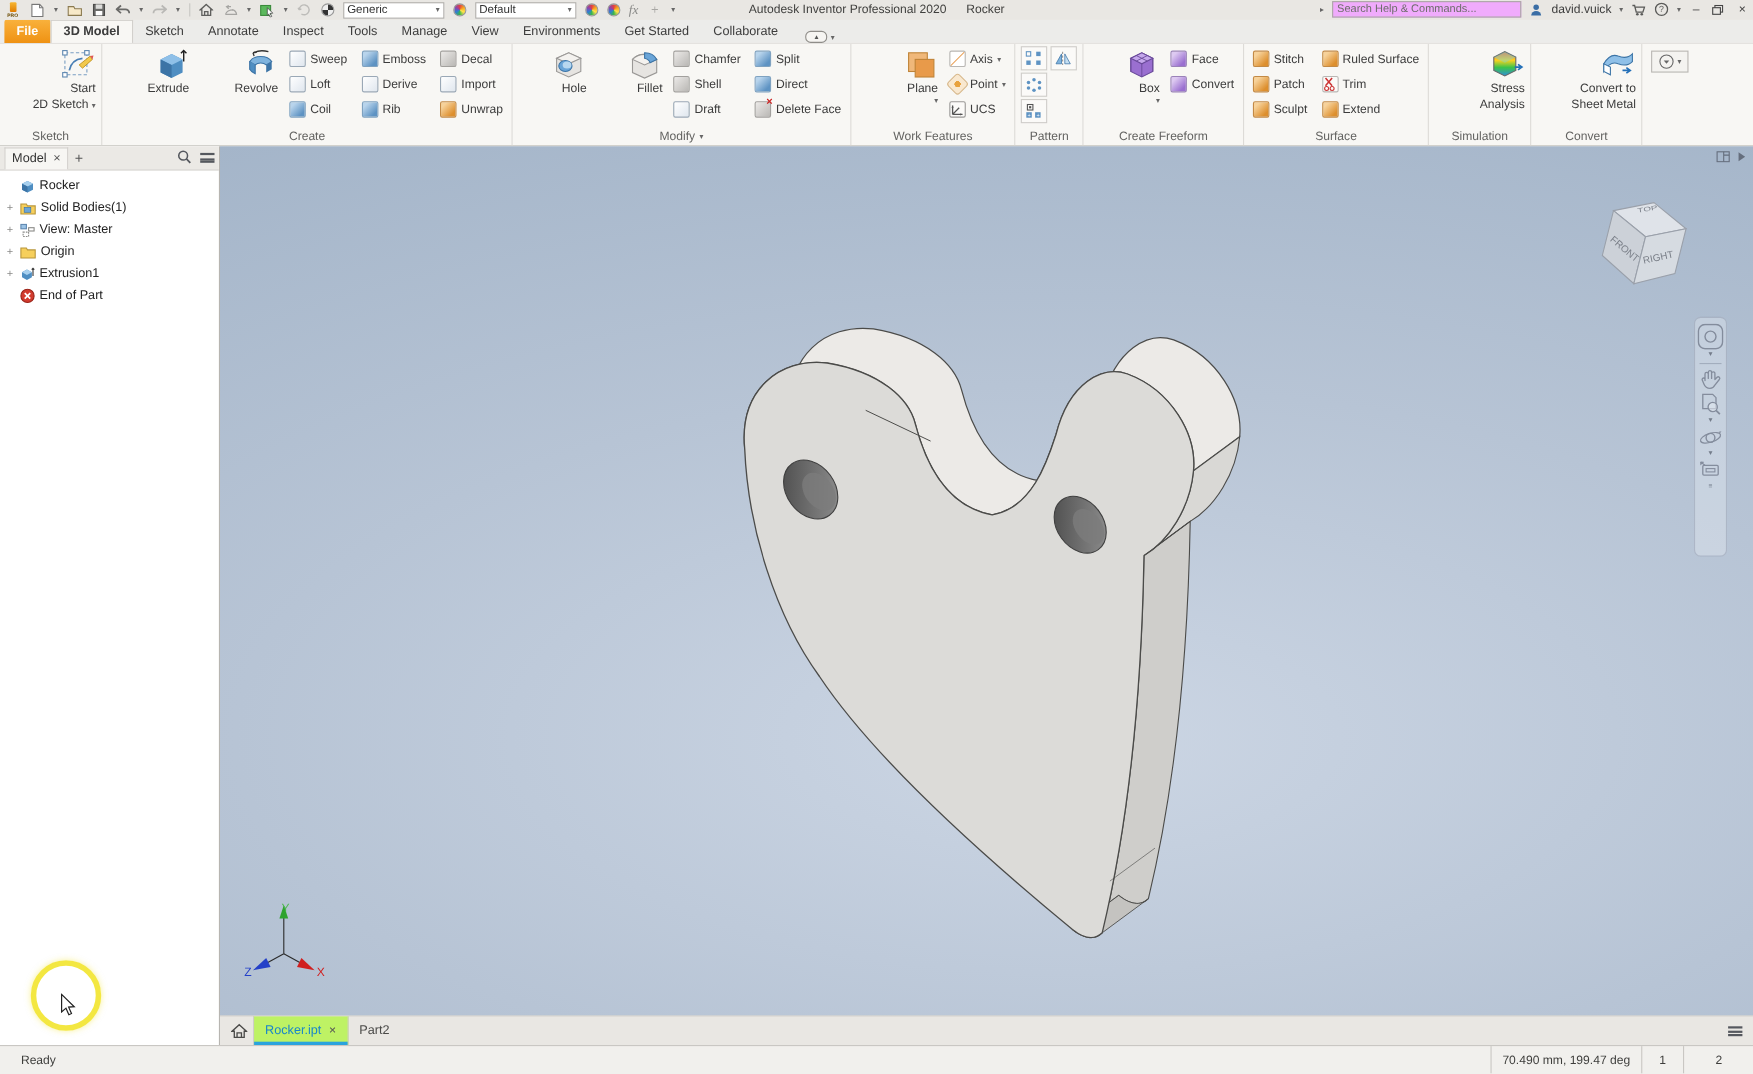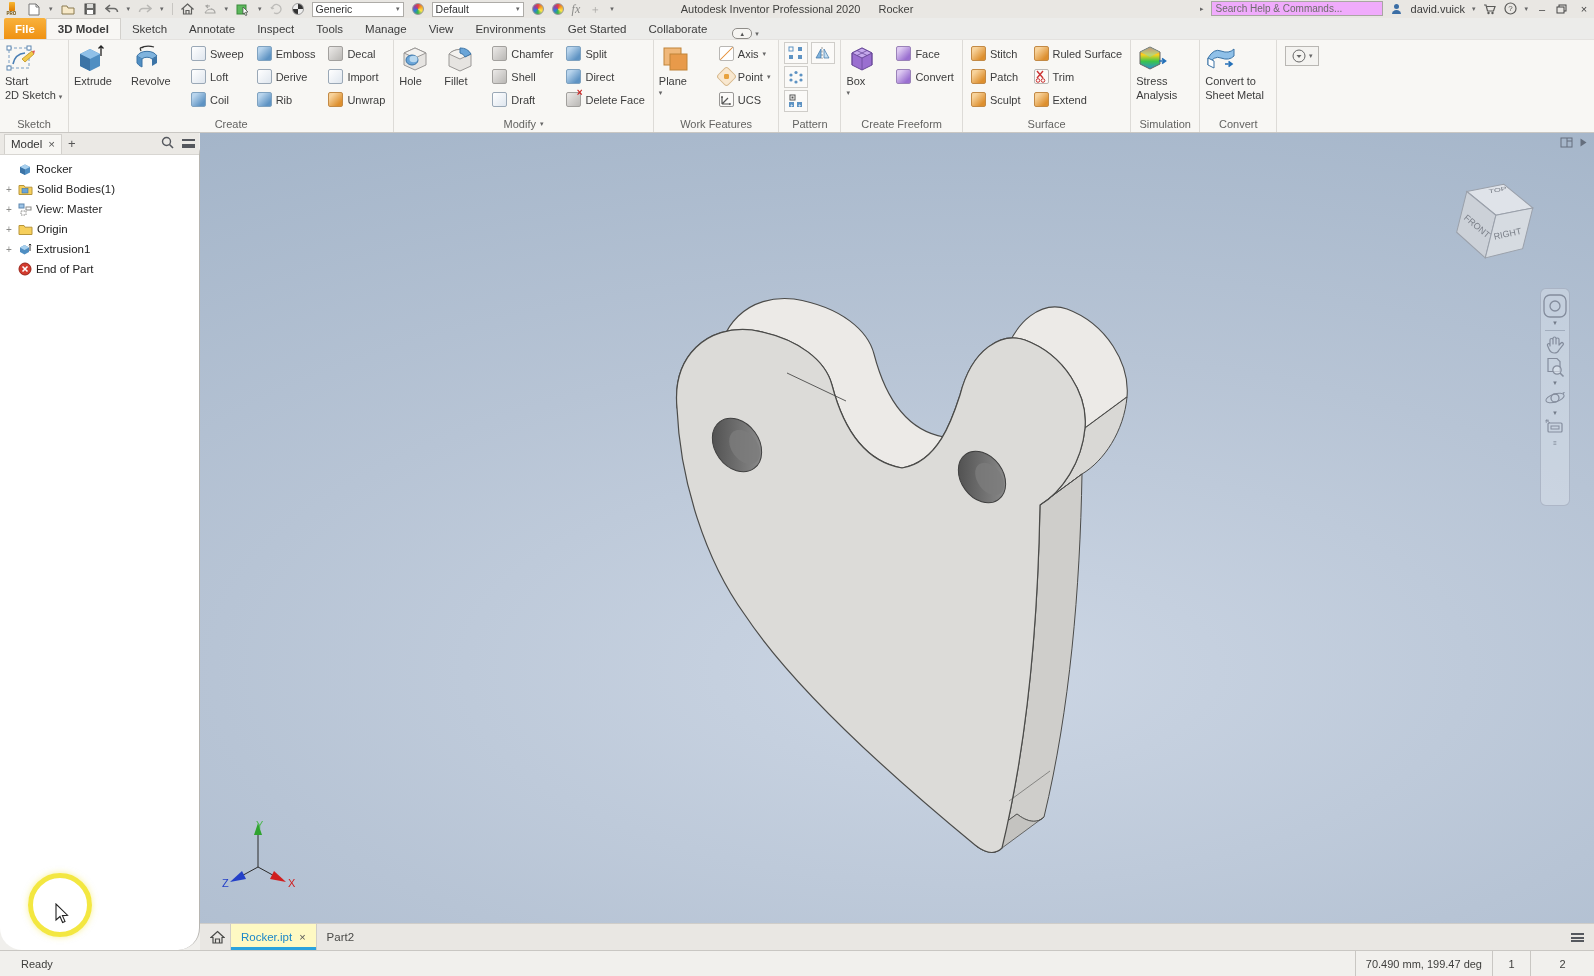--- a/index.html
+++ b/index.html
@@ -34,38 +34,38 @@
   .rtab.file { background:linear-gradient(#f9b13c,#ef9213); color:#fff; font-weight:bold; border-radius:2px 2px 0 0; }
   .rtab.active { background:#f8f7f4; border:1px solid #d2d0cc; border-bottom:none; font-weight:bold; }
   .ribbon-toggle { margin-left:14px; display:flex; align-items:center; gap:3px; color:#666; }
   .pill { width:20px; height:11px; border:1px solid #8f8d89; border-radius:5px; display:flex; align-items:center; justify-content:center; font-size:6px; color:#555; background:#f6f5f2; }
 
   
   .ribbon { height:93px; background:#f8f7f4; border-bottom:1px solid #c9c7c3; display:flex; align-items:stretch; }
   .rgroup { display:flex; flex-direction:column; border-right:1px solid #dddbd7; padding:2px 5px 0 5px; }
   .rgroup-content { flex:1; display:flex; gap:7px; align-items:flex-start; }
   .rgroup-label { height:17px; display:flex; align-items:center; justify-content:center; gap:4px; color:#636361; font-size:11px; }
-  .bigbtn { width:58px; display:flex; flex-direction:column; align-items:flex-start; gap:1px; padding-top:2px; text-align:center; line-height:1.15; color:#3c3c3c; }
+  .bigbtn { width:58px; display:flex; flex-direction:column; align-items:flex-end; gap:1px; padding-top:2px; text-align:center; line-height:1.15; color:#3c3c3c;margin-left:24px; }
   .bigbtn.narrow { width:50px; }
   .bigico { width:32px; height:30px; display:flex; align-items:center; justify-content:center; }
   .smallcol { display:flex; flex-direction:column; }
   .smallbtn { height:23px; display:flex; align-items:center; gap:4px; padding:0 3px; white-space:nowrap; color:#3c3c3c; }
   .ic { width:15px; height:15px; border-radius:2px; flex:0 0 auto; position:relative; }
   .ic-blue  { background:linear-gradient(135deg,#b8d4ec 20%,#5e93c3 80%); border:1px solid #7fa2c0; }
   .ic-page  { background:linear-gradient(135deg,#ffffff,#dfe6ee); border:1px solid #9aa8b6; }
   .ic-orange{ background:linear-gradient(135deg,#f7d29a 20%,#dd8f2e 80%); border:1px solid #c38a45; }
   .ic-purple{ background:linear-gradient(135deg,#ddc9f1 20%,#9a6fd0 80%); border:1px solid #9a82b8; }
   .ic-gray  { background:linear-gradient(135deg,#eceae8,#b9b7b4); border:1px solid #a2a09d; }
   .ic-red-x::after { content:"×"; position:absolute; right:-2px; top:-6px; color:#cc2222; font-weight:bold; font-size:10px; }
   .patbtn { width:24px; height:22px; border:1px solid #cfcdc9; background:#fbfaf8; display:flex; align-items:center; justify-content:center; margin-bottom:2px; }
   .expand-circle { margin:6px 10px 0 8px; width:34px; height:20px; border:1px solid #b9b7b3; background:#f4f3f0; display:flex; align-items:center; justify-content:center; gap:3px; color:#555; }
 
   
   .main { display:flex; height:817px; }
-  .browser { width:200px; background:#fff; border-right:1px solid #b7b5b1; display:flex; flex-direction:column; position:relative;border-radius:22px; }
+  .browser { width:200px; background:#fff; border-right:1px solid #b7b5b1; display:flex; flex-direction:column; position:relative; }
   .browser-header { height:22px; background:#ebe9e5; display:flex; align-items:center; padding:0 4px; gap:6px; border-bottom:1px solid #d8d6d2; }
   .btab { display:flex; align-items:center; gap:6px; background:#f7f6f3; height:20px; padding:0 6px; border:1px solid #d2d0cc; border-bottom:none; font-size:11.5px; color:#333; }
   .bh-right { margin-left:auto; display:flex; align-items:center; gap:8px; }
   .tree { padding:4px 0 0 4px; }
   .tree-row { height:20px; display:flex; align-items:center; gap:4px; font-size:11.5px; color:#222; }
   .expander { width:10px; text-align:center; color:#8a8a88; font-size:10px; }
   .hamburger { width:13px; height:9px; border-top:2px solid #55585e; border-bottom:2px solid #55585e; position:relative; }
   .hamburger::after { content:""; position:absolute; left:0; right:0; top:2.5px; height:2px; background:#55585e; }
 
   .viewport { flex:1; position:relative; background:radial-gradient(ellipse 120% 90% at 55% 68%, #ccd6e4 0%, #b7c4d5 45%, #9fb1c6 100%); overflow:hidden; }
@@ -77,28 +77,28 @@
   .nav-div { width:20px; height:1px; background:rgba(110,120,140,.4); margin:2px 0; }
 
   .viewcube { position:absolute; top:40px; right:52px; }
 
   .triad { position:absolute; left:20px; bottom:28px; }
 
   
   .doc-tabs { height:27px; background:#e9e7e3; border-top:1px solid #cfcdc9; display:flex; align-items:stretch; padding-left:4px; }
   .home-btn { width:26px; display:flex; align-items:center; justify-content:center; }
   .dtab { display:flex; align-items:center; gap:7px; padding:0 10px; font-size:11.5px; color:#4a4a48; position:relative; }
-  .dtab.active { background:#fef9c3; color:#1b87c9; border-left:1px solid #cfcdc9; border-right:1px solid #cfcdc9; }
+  .dtab.active { background:#bef264; color:#1b87c9; border-left:1px solid #cfcdc9; border-right:1px solid #cfcdc9; }
   .dtab.active::after { content:""; position:absolute; left:0; right:0; bottom:0; height:3px; background:#2aa3dd; }
   .dtab .x { color:#555; font-size:11px; }
   .dt-right { margin-left:auto; display:flex; align-items:center; padding-right:10px; }
 
   
   .statusbar { height:26px; background:#f1f0ed; border-top:1px solid #c9c7c3; display:flex; align-items:center; font-size:11px; color:#3e3e3c; }
-  .sb-left { padding-left:21px; }
+  .sb-left { padding-left:8px;margin-left:11px; }
   .sb-right { margin-left:auto; display:flex; align-items:stretch; height:100%; }
   .sb-cell { display:flex; align-items:center; border-left:1px solid #c9c7c3; padding:0 10px; }
   .sb-cell.num { justify-content:center; width:38px; padding:0; }
   .sb-cell.last { width:64px; }
 
   
   .click-ring { position:absolute; left:28px; top:740px; width:64px; height:64px; border-radius:50%; border:5px solid rgba(242,228,44,.9); box-shadow:0 0 6px rgba(242,228,44,.5); }
 </style>
 </head>
 <body>

